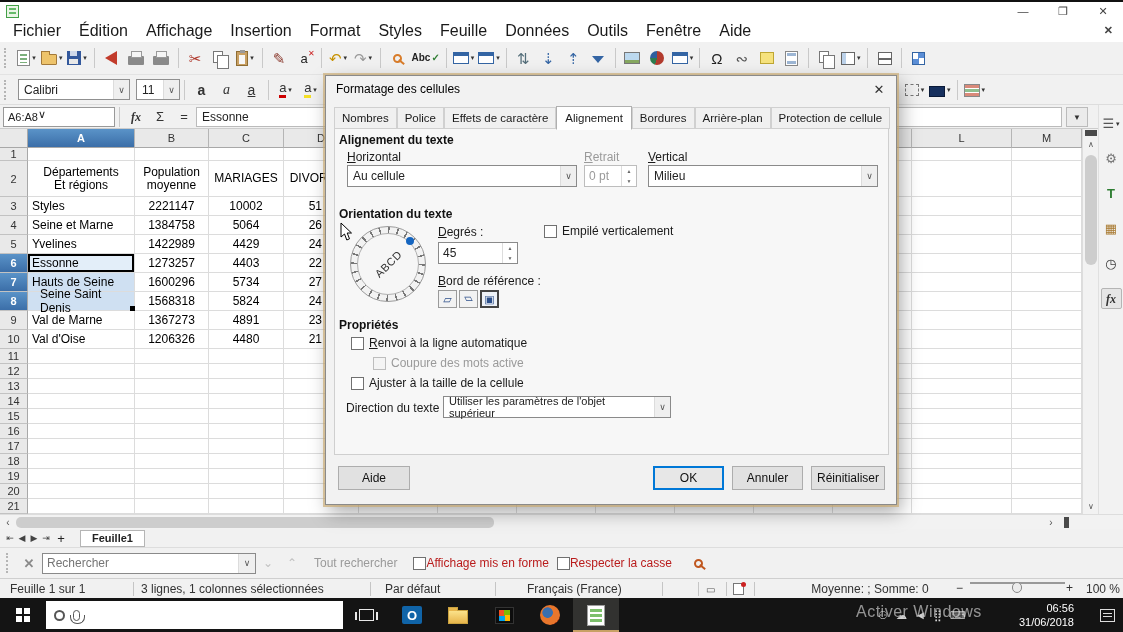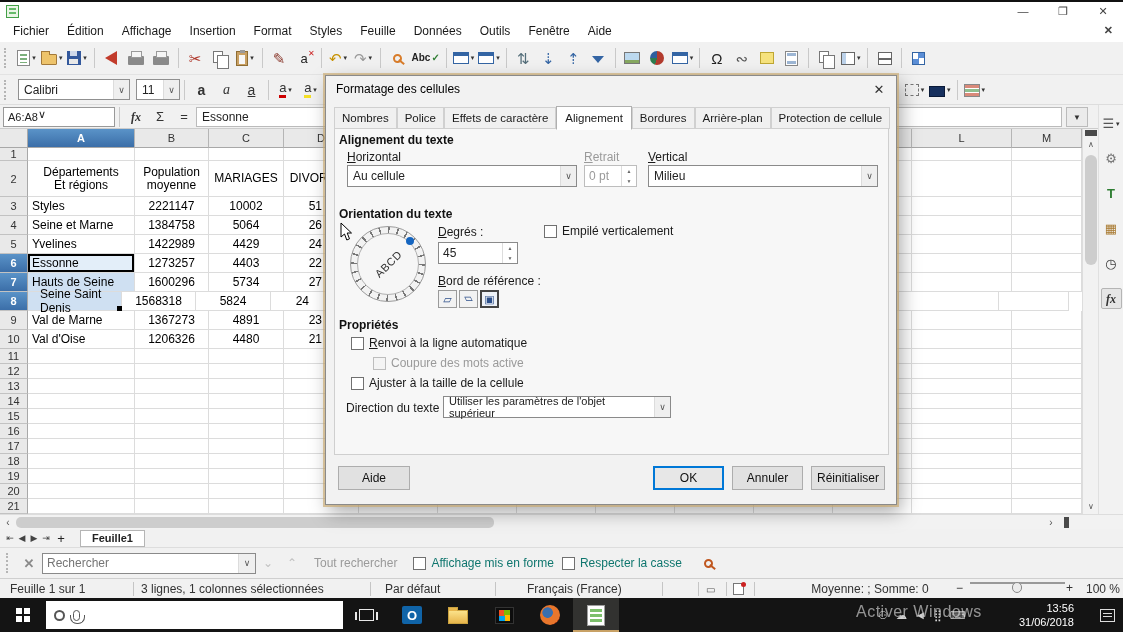--- a/index.html
+++ b/index.html
@@ -6,21 +6,21 @@
   body{width:1123px;height:632px;position:relative;font-family:"Liberation Sans",sans-serif;font-size:12px;color:#222;background:#fff;overflow:hidden}
   .topline{position:absolute;left:0;top:0;width:1123px;height:2px;background:#111}
   
   .titlebar{position:absolute;left:0;top:2px;width:1123px;height:18px;background:#fff;display:flex;align-items:center;padding-left:6px}
   .appico{width:13px;height:13px;background:#eaf5e6;border:1px solid #43a047;margin-right:6px;position:relative;flex:none}
   .appico::after{content:"";position:absolute;inset:2px;background:repeating-linear-gradient(#66bb6a 0 2px,transparent 2px 4px)}
   .title{font-size:12px;color:#333}
   .wctrls{margin-left:auto;display:flex;height:100%}
   .wbtn{width:40px;display:flex;align-items:center;justify-content:center;font-size:11px;color:#444}
   .menubar{position:absolute;left:0;top:20px;width:1123px;height:22px;background:#fff;display:flex;align-items:center;padding-left:4px}
-  .menu-item{padding:3px 9px;font-size:12px;color:#1a1a1a}
+  .menu-item{padding:3px 9px;font-size:16px;color:#1a1a1a}
   .docclose{position:absolute;top:24px;right:10px;font-size:11px;font-weight:bold;color:#444}
   
   .tb{position:absolute;left:0;width:1123px;background:#f1f1f1;display:flex;align-items:center}
   .tb1{top:42px;height:33px;border-bottom:1px solid #e3e3e3;padding-left:2px}
   .tb2{top:75px;height:30px;border-bottom:1px solid #ddd;padding-left:2px}
   .grip{width:6px;height:20px;border-left:2px dotted #b5b5b5;margin:0 4px 0 2px;flex:none}
   .tbi{height:26px;min-width:25px;padding:0 2px;display:flex;align-items:center;justify-content:center;font-size:15px;flex:none}
   .gl{line-height:1}
   .caret{font-size:7px;color:#333;margin-left:2px}
   .tsep{width:1px;height:20px;background:#c9c9c9;margin:0 4px;flex:none}
@@ -114,21 +114,21 @@
   .tabbar .tbi{height:16px;min-width:12px;font-size:9px;color:#444}
   .addsheet{width:18px;text-align:center;font-size:13px;color:#222}
   .sheettab{height:17px;padding:0 11px;margin-left:10px;background:#fff;border:1px solid #b5b5b5;display:flex;align-items:center;font-weight:bold;font-size:11px}
   .findbar{position:absolute;left:0;top:547px;width:1123px;height:31px;background:#f1f1f1;border-top:1px solid #ddd;display:flex;align-items:center;padding-left:4px}
   .fclose{font-size:13px;font-weight:bold;color:#8a8a8a;width:26px;text-align:center;flex:none}
   .fsearch{width:214px;height:21px;background:#fff;border:1px solid #8a8a8a;display:flex;align-items:center;flex:none}
   .fsearch input{border:none;outline:none;flex:1;font-size:12px;padding-left:4px;font-family:inherit;color:#333;background:transparent;min-width:0}
   .fsearch .arr2{width:17px;height:100%;display:flex;align-items:center;justify-content:center;color:#555;font-size:9px;background:#efefef;border-left:1px solid #dcdcdc}
   .fnav{width:24px;text-align:center;color:#c2c2c2;font-size:12px;flex:none}
   .flabel{color:#9a9a9a;font-size:12px;margin:0 8px 0 10px}
-  .fcb{display:flex;align-items:center;gap:5px;margin-left:8px;font-size:12px;color:#0f766e}
+  .fcb{display:flex;align-items:center;margin-left:8px;font-size:12px;color:#b91c1c}
   .cb{width:13px;height:13px;border:1px solid #707070;background:#fff;flex:none}
   .cb.dis{border-color:#bdbdbd;background:#f4f4f4}
   .fmagwrap{margin-left:14px;color:#c0571f}
   .statusbar{position:absolute;left:0;top:578px;width:1123px;height:20px;background:#f1f1f1;border-top:1px solid #cfcfcf;font-size:12px;color:#333}
   .statusbar>span{position:absolute;top:3px}
   .ssep{position:absolute;top:3px;width:1px;height:14px;background:#c5c5c5}
   .st-track{position:absolute;left:970px;top:9px;width:95px;height:2px;background:#999}
   .st-handle{position:absolute;left:1012px;top:4px;width:10px;height:11px;background:#ececec;border:1px solid #8a8a8a;border-radius:5px}
   .i-docmod{width:11px;height:12px;border:1px solid #777;background:#fff;display:inline-block;position:relative}
   .i-docmod::after{content:"";position:absolute;right:-3px;top:-2px;width:5px;height:5px;border-radius:50%;background:#c22}
@@ -542,21 +542,21 @@
       <div class="cell" style="width: 79px;"></div>
       <div class="cell" style="width: 79px;"></div>
       <div class="cell" style="width: 79px;"></div>
       <div class="cell" style="width: 79px;"></div>
       <div class="cell" style="width: 79px;"></div>
       <div class="cell" style="width: 100px;"></div>
       <div class="cell" style="width: 70px;"></div>
     </div>
     <div class="grow" style="height: 19px;">
       <div class="rh selhdr">8</div>
-      <div class="cell al sel handle" style="width: 94px; padding-left: 12px;">Seine Saint Denis</div>
+      <div class="cell al sel handle" style="width: 107px; padding-left: 12px;">Seine Saint Denis</div>
       <div class="cell ac" style="width: 74px;">1568318</div>
       <div class="cell ac" style="width: 75px;">5824</div>
       <div class="cell dv" style="width: 75px;">24</div>
       <div class="cell" style="width: 79px;"></div>
       <div class="cell" style="width: 79px;"></div>
       <div class="cell" style="width: 79px;"></div>
       <div class="cell" style="width: 79px;"></div>
       <div class="cell" style="width: 79px;"></div>
       <div class="cell" style="width: 79px;"></div>
       <div class="cell" style="width: 79px;"></div>
@@ -903,21 +903,21 @@
     </div>
 </div>
 <div class="tray" id="tray">
     <span class="gl"><span class="gl mi">⚇</span></span>
     <span class="gl"><span class="gl mi">☁</span></span>
     <span class="gl"><span class="gl mi">◄</span></span>
     <span class="gl"><span class="gl mi">⣿</span></span>
     <span class="gl"><span class="gl mi">⌨</span></span>
   </div>
 <div class="clock">
-  <div>13:56</div>
+  <div>06:56</div>
   <div>31/06/2018</div>
 </div>
 <span class="notif"></span>
 <div class="watermark">Activer Windows</div>
 
 <div class="dialog">
   <div class="dlg-title">Formatage des cellules</div>
   <div class="dlg-close">✕</div>
   <div class="dlg-tabs" id="dlg-tabs">
       <span class="dtab">Nombres</span>

